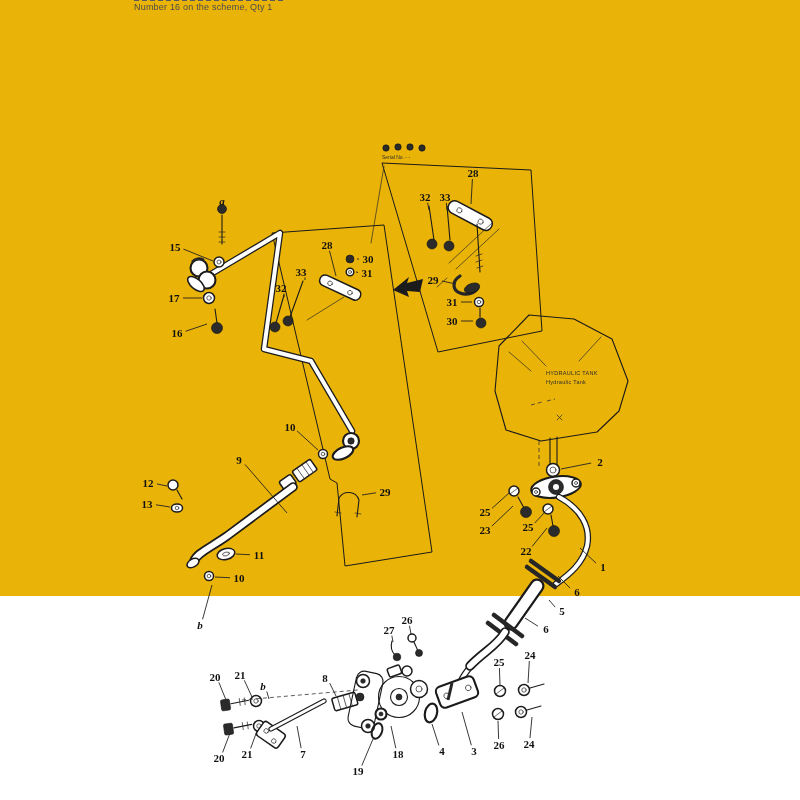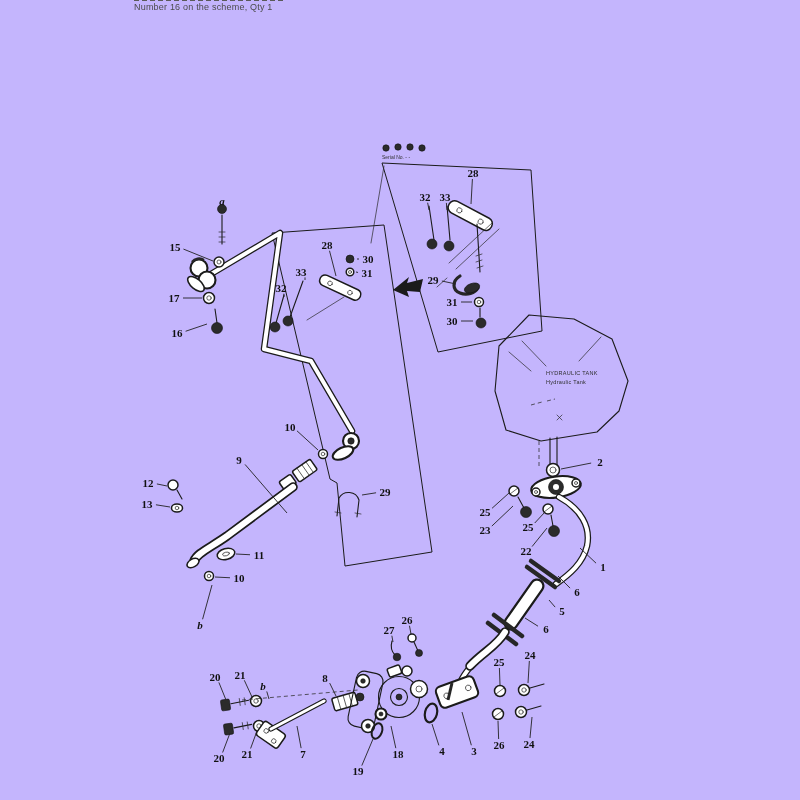--- a/index.html
+++ b/index.html
@@ -1,16 +1,16 @@
 <!DOCTYPE html>
 <html><head>
 <meta charset="utf-8">
 <style>
   html,body{margin:0;padding:0;width:800px;height:800px;background:#fff;overflow:hidden}
-  #stage{position:relative;width:800px;height:800px;background:#c4b5fd}
+  #stage{position:relative;width:800px;height:596px;background:#eab308}
   .note{position:absolute;left:134px;top:2px;font:9px "Liberation Sans",sans-serif;color:#4c4c4c;letter-spacing:.2px}
   .clipped{position:absolute;left:134px;top:-1px;width:150px;height:2px;
            background:repeating-linear-gradient(90deg,#5a5a5a 0 5px,transparent 5px 8px)}
   svg{position:absolute;left:0;top:0}
   .ln{fill:none;stroke:#1b1b1b;stroke-width:1.1;stroke-linejoin:round;stroke-linecap:round}
   .thin{fill:none;stroke:#2a2a2a;stroke-width:.7;stroke-linecap:round}
   .box{fill:none;stroke:#1b1b1b;stroke-width:1}
   .pipe-o{fill:none;stroke:#1b1b1b;stroke-width:6.5;stroke-linejoin:round;stroke-linecap:round}
   .pipe-i{fill:none;stroke:#fff;stroke-width:4;stroke-linejoin:round;stroke-linecap:round}
   .tube-o{fill:none;stroke:#1b1b1b;stroke-width:5.2;stroke-linecap:round}

